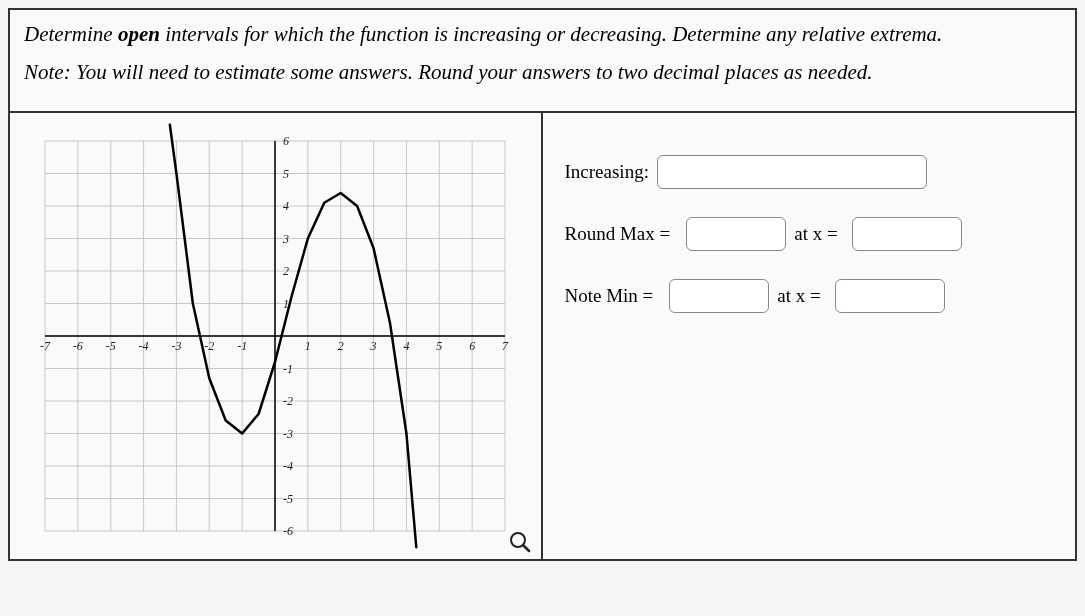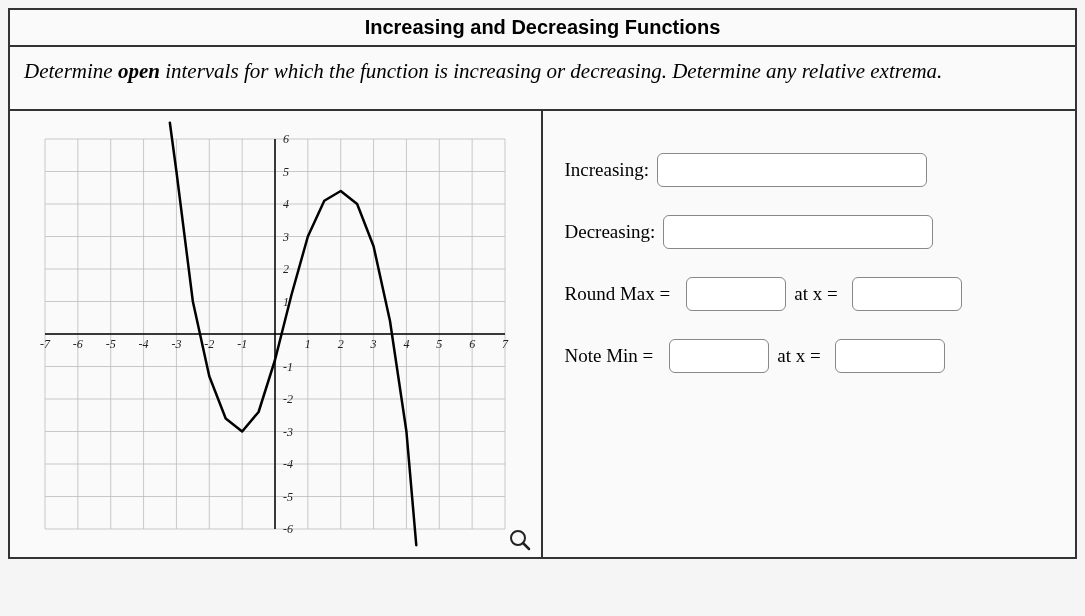--- a/index.html
+++ b/index.html
@@ -70,26 +70,26 @@
     position:absolute;
     right: 10px;
     bottom: 6px;
   }
 </style>
 </head>
 <body>
 
 <div class="outer">
 
-  <div class="title-row">Increasing and Decreasing Functions</div>
 
   <div class="instructions">
     <p>
       <span>Determine </span><span class="bold">open</span><span> intervals for which the function is increasing or decreasing. Determine any relative extrema.</span>
     </p>
+    <p>Note: You will need to estimate some answers. Round your answers to two decimal places as needed.</p>
   </div>
 
   <div class="content-row">
 
     <div class="graph-cell" style="position:relative;">
       <svg id="chart-svg" width="500" height="430">
           <line x1="20" y1="410" x2="20" y2="20" stroke="#bbb" stroke-width="0.8"></line>
           <line x1="52.857142857142854" y1="410" x2="52.857142857142854" y2="20" stroke="#bbb" stroke-width="0.8"></line>
           <line x1="85.71428571428571" y1="410" x2="85.71428571428571" y2="20" stroke="#bbb" stroke-width="0.8"></line>
           <line x1="118.57142857142857" y1="410" x2="118.57142857142857" y2="20" stroke="#bbb" stroke-width="0.8"></line>
@@ -155,24 +155,20 @@
       </span>
     </div>
 
     <div class="answers-cell">
 
       <div class="ans-line">
         <span class="ans-label">Increasing:</span>
         <input class="ans-input long" value="" style="">
       </div>
 
-      <div class="ans-line">
-        <span class="ans-label">Decreasing:</span>
-        <input class="ans-input long" value="" style="">
-      </div>
 
       <div class="ans-line">
         <span class="ans-label">Round Max =</span>
         <input class="ans-input short" value="" style="">
         <span class="ans-label">at x =</span>
         <input class="ans-input med" value="" style="">
       </div>
 
       <div class="ans-line">
         <span class="ans-label">Note Min =</span>

